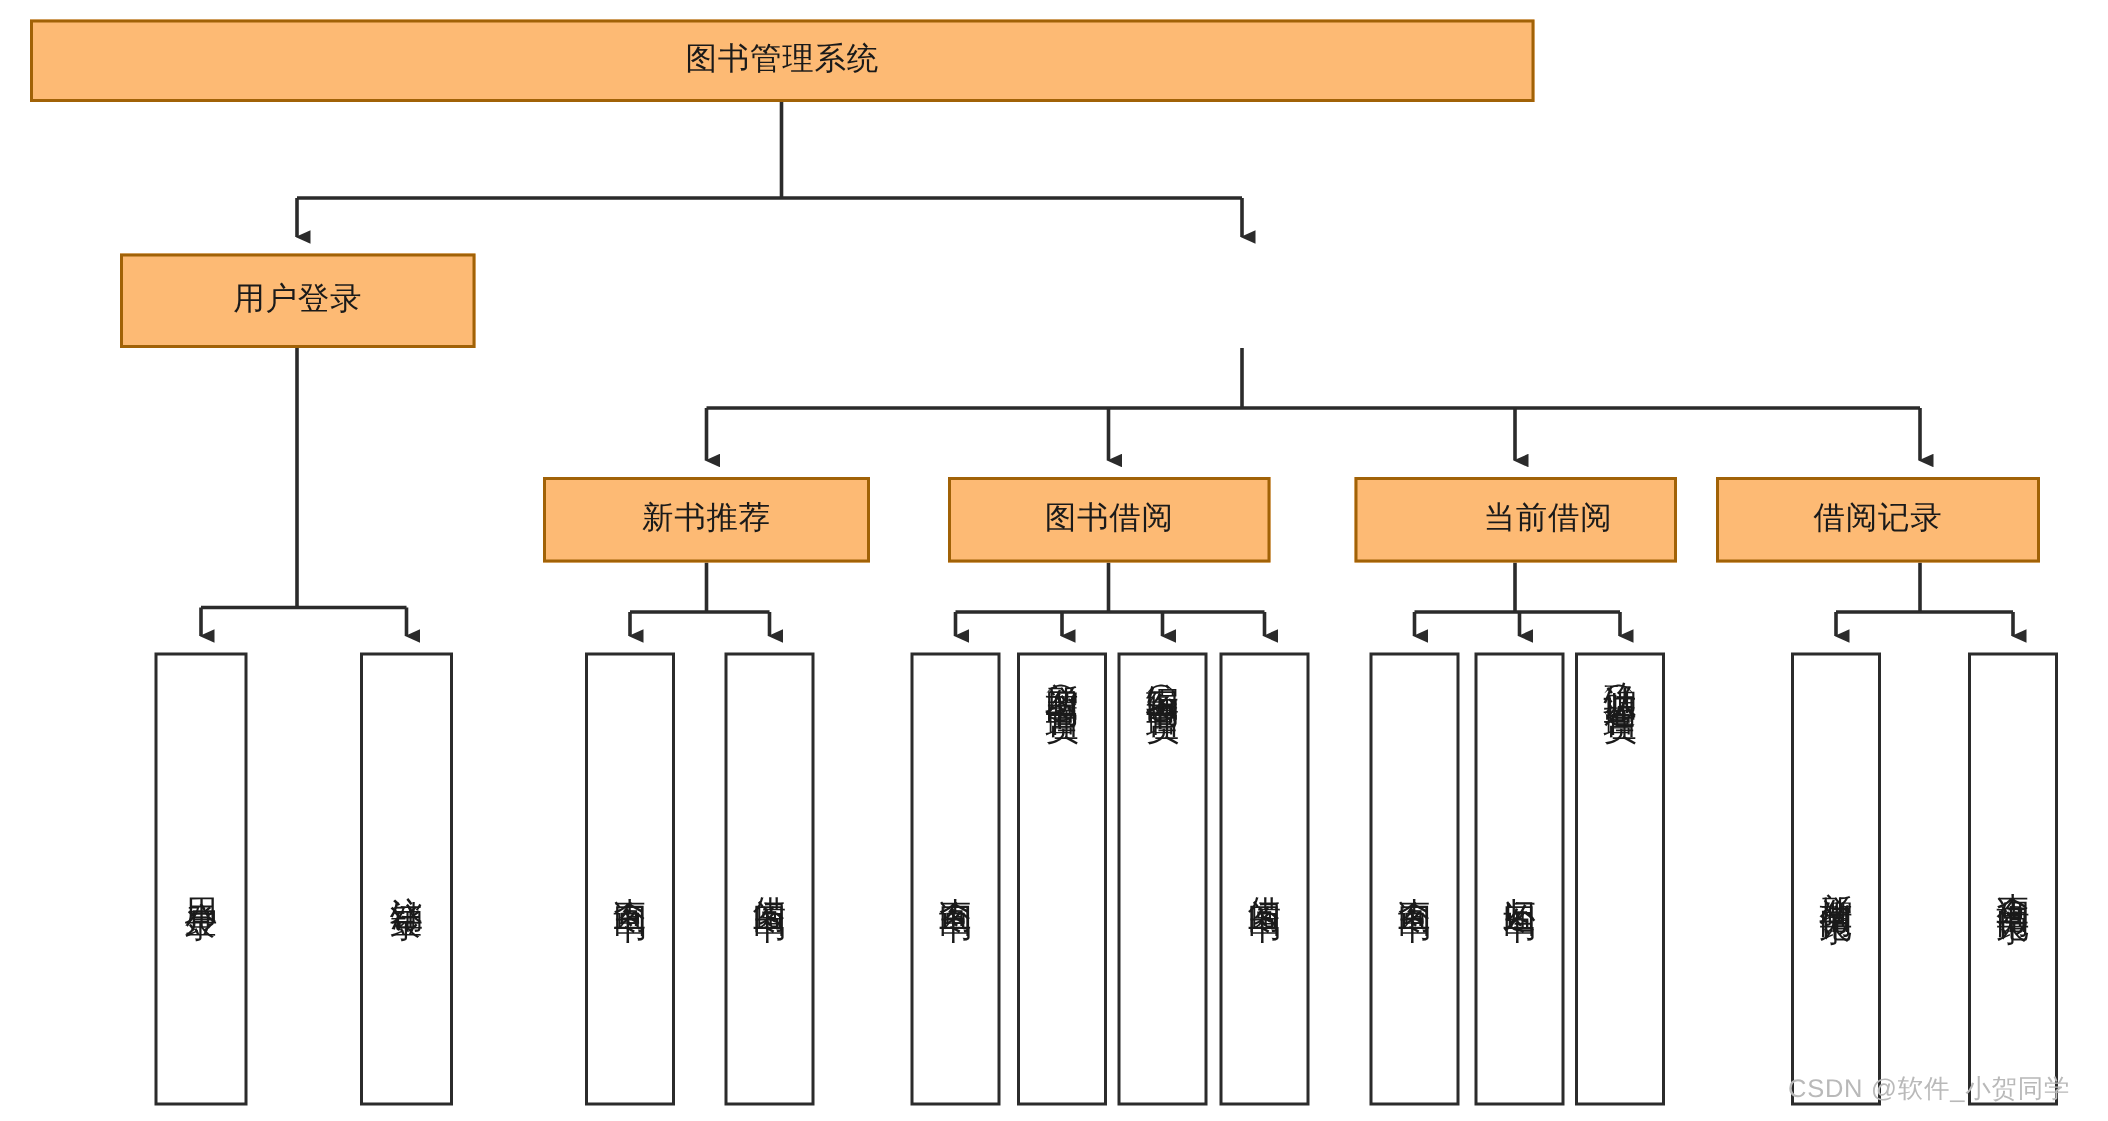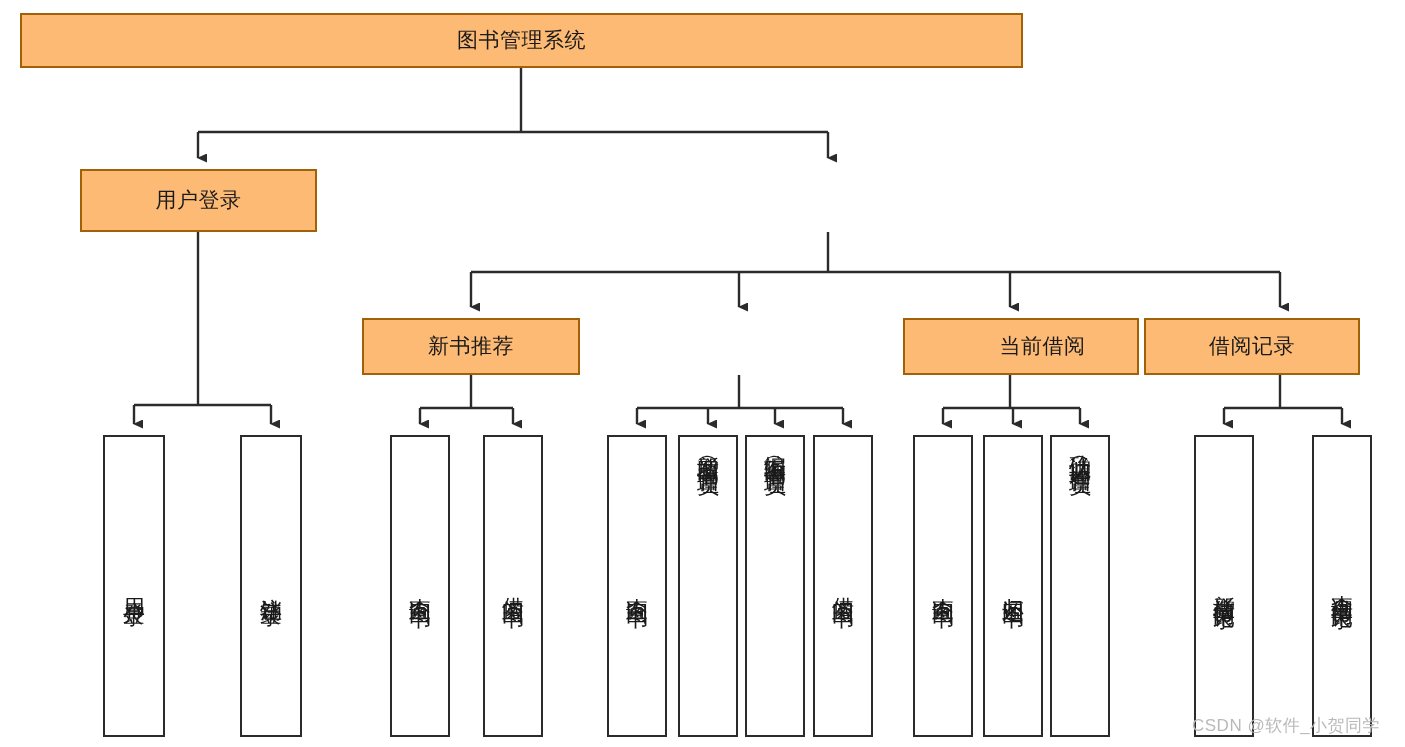--- a/index.html
+++ b/index.html
@@ -124,21 +124,24 @@
     <span class="node-label">图书管理系统</span>
   </div>
 
   <div class="node-box" id="node-l2-0" style="left: 80px; top: 169px; width: 237px; height: 63px;">
     <span class="node-label">用户登录</span>
   </div>
 
   <div class="node-box" id="node-l3-0" style="left: 362px; top: 318px; width: 218px; height: 57px;">
     <span class="node-label">新书推荐</span>
   </div>
-  <div class="node-box" id="node-l3-2" style="left: 903px; top: 318px; width: 236px; height: 57px; padding-left: 43px;">
+  <div class="node-box" id="node-l3-1" style="left: 632px; top: 318px; width: 215px; height: 57px;">
+    <span class="node-label">图书借阅</span>
+  </div>
+  <div class="node-box" id="node-l3-2" style="left: 903px; top: 318px; width: 215px; height: 57px; padding-left: 43px;">
     <span class="node-label">当前借阅</span>
   </div>
   <div class="node-box" id="node-l3-3" style="left: 1144px; top: 318px; width: 216px; height: 57px;">
     <span class="node-label">借阅记录</span>
   </div>
 
   <div class="leaf-box mid" id="leaf-0" style="left: 103px; top: 435px; width: 62px; height: 302px;">
     <span class="leaf-label">用户登录</span>
   </div>
   <div class="leaf-box mid" id="leaf-1" style="left: 240px; top: 435px; width: 62px; height: 302px;">

